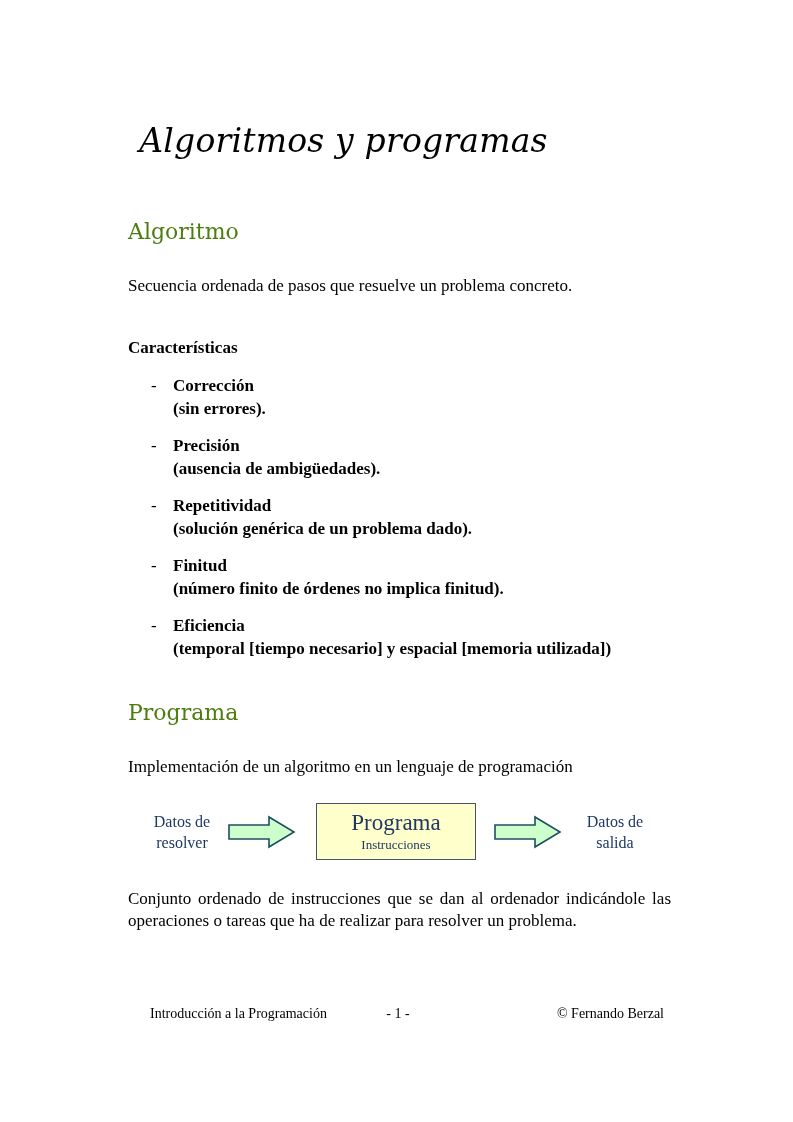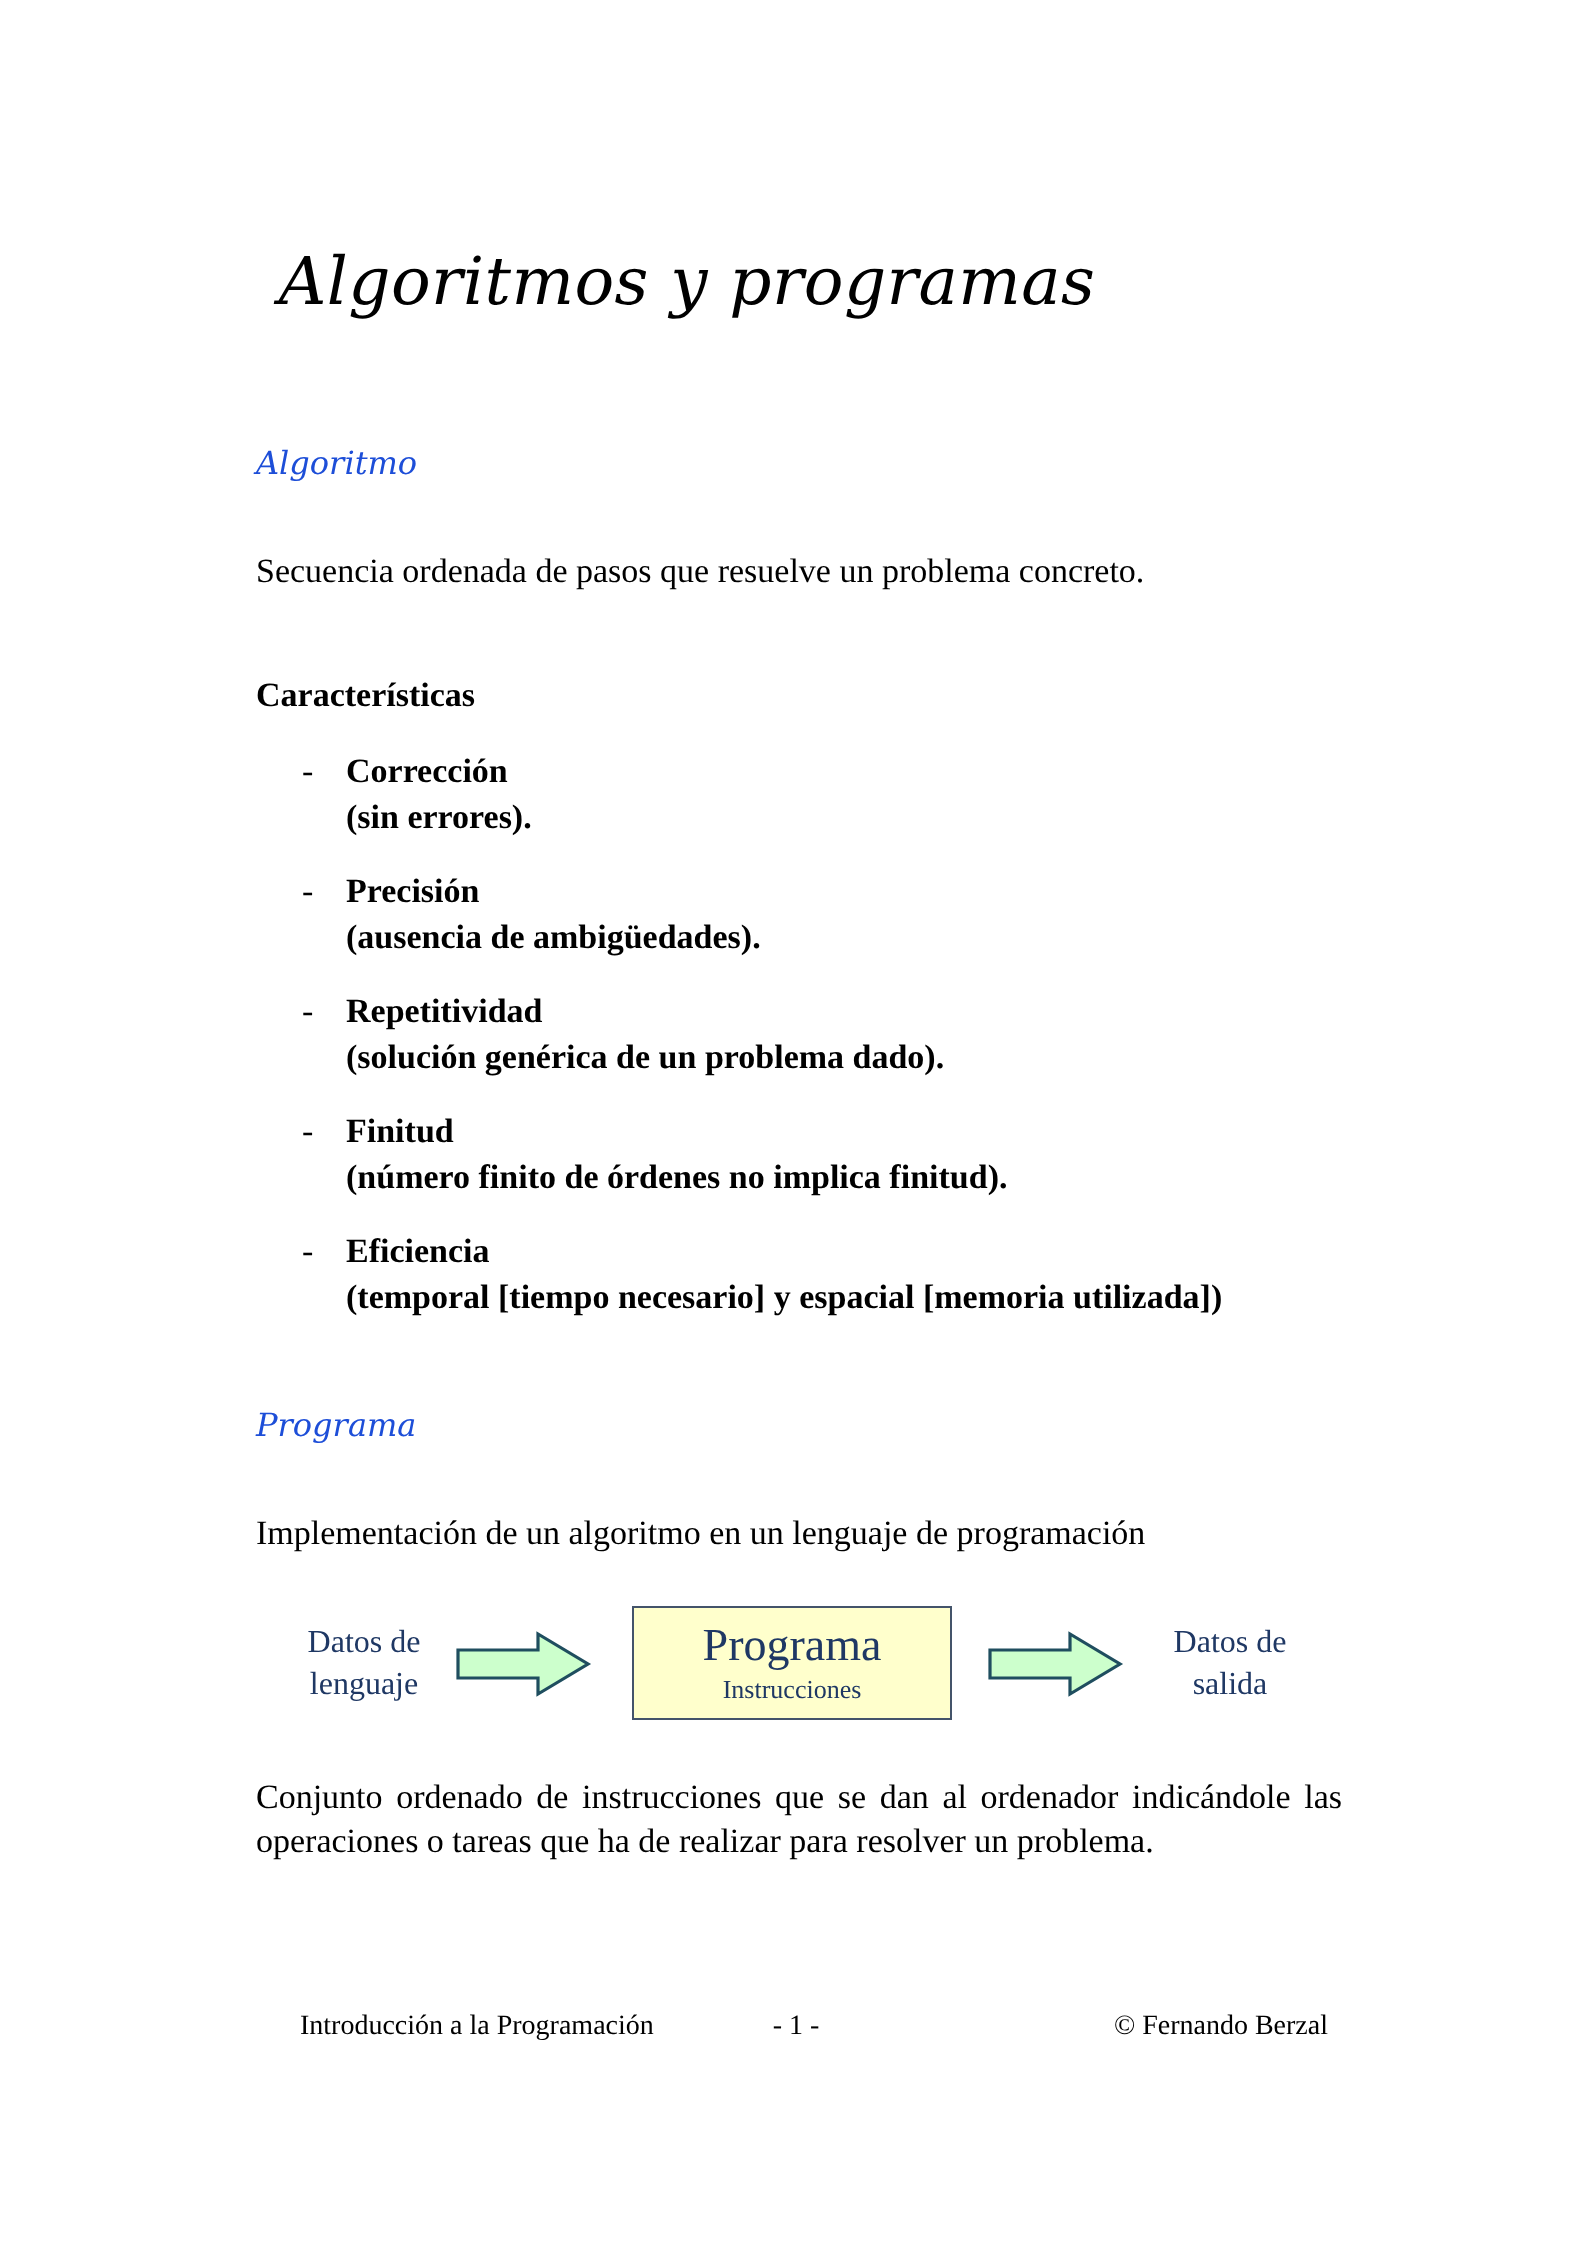--- a/index.html
+++ b/index.html
@@ -43,24 +43,23 @@
   
   .content {
     position: absolute;
     left: 128px;
     top: 0;
     width: 540px;
   }
 
   .section-heading {
     font-family: "DejaVu Serif", "Liberation Serif", serif;
-    font-style: italic;
-    font-size: 16px;
+    font-size: 22px;
     line-height: 28px;
-    color: #1d4ed8;
+    color: #4d7c0f;
     white-space: nowrap;
   }
 
   .body-text {
     font-size: 17px;
     line-height: 22px;
     color: #000000;
   }
 
   .body-text.justified {
@@ -255,21 +254,21 @@
   </div>
 
   <div class="content" style="top:756px;">
     <div class="body-text">Implementación de un algoritmo en un lenguaje de programación</div>
   </div>
 
   <div class="diagram">
 
     <div class="diagram-label label-input">
       <div>Datos de</div>
-      <div>lenguaje</div>
+      <div>resolver</div>
     </div>
 
     <div class="arrow-wrap arrow-in">
       <svg viewBox="0 0 68 34" xmlns="http://www.w3.org/2000/svg">
         <polygon points="1,10 41,10 41,2 66,17 41,32 41,24 1,24" fill="#CCFFCC" stroke="#1F4E5F" stroke-width="1.6" stroke-linejoin="miter"></polygon>
       </svg>
     </div>
 
     <div class="program-box">
       <div class="program-box-title">Programa</div>

